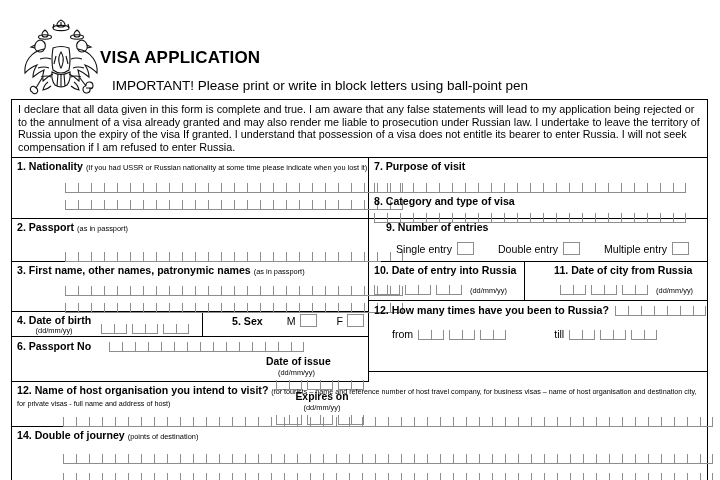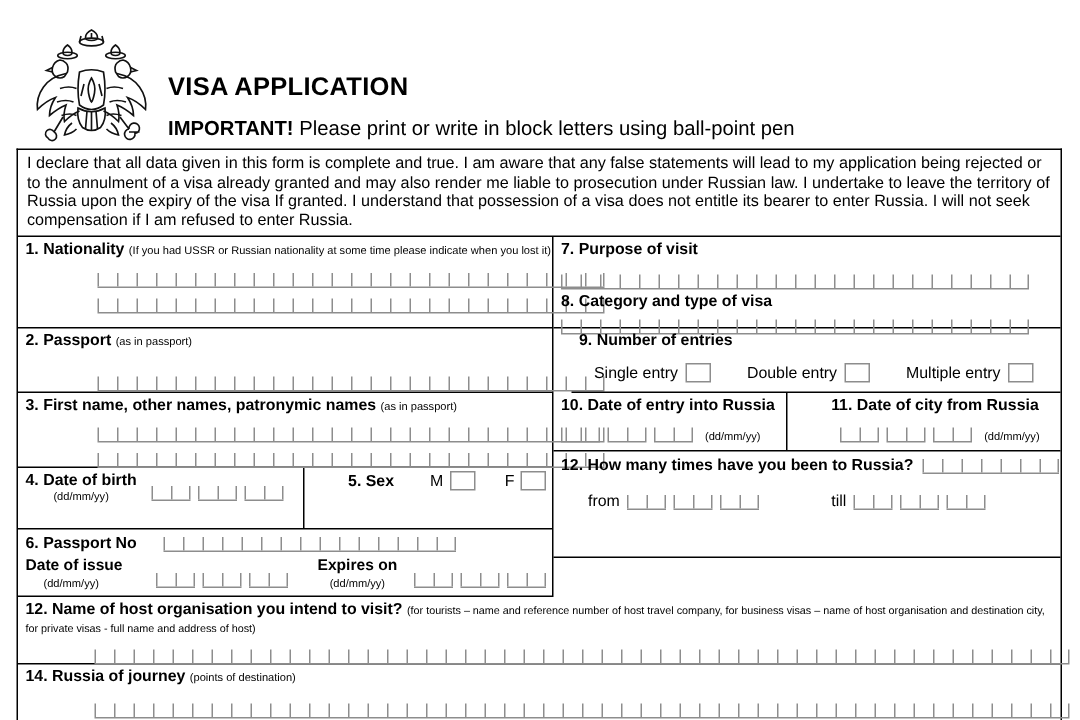--- a/index.html
+++ b/index.html
@@ -32,39 +32,39 @@
   .emblem {
     position: absolute;
     left: 6px;
     top: 2px;
     width: 86px;
     height: 82px;
   }
 
   .header-texts {
     position: absolute;
-    left: 100px;
+    left: 88px;
     top: 34px;
   }
 
   .title-main {
     font-size: 17px;
     font-weight: bold;
     letter-spacing: 0.2px;
     line-height: 20px;
   }
 
   .title-sub {
     margin-top: 10px;
     font-size: 13.5px;
     line-height: 16px;
     white-space: nowrap;
   }
 
-  .title-sub .strong { font-weight: bold; }
+  .title-sub .strong { font-weight: normal; margin-left: 12px; }
 
   
   .form {
     position: absolute;
     left: 11px;
     top: 99px;
     width: 697px;
     border: 1.5px solid #000;
     border-bottom: none;
     background: #fff;
@@ -391,21 +391,21 @@
                   <div class="comb-cell"></div>
                   <div class="comb-cell"></div>
                   <div class="comb-cell"></div>
                   <div class="comb-cell"></div>
                   <div class="comb-cell"></div>
                 </div>
               </div>
           </div>
         </div>
 
-        <div class="split" style="border-bottom:1.5px solid #000;height:41px;">
+        <div class="split" style="border-bottom:1.5px solid #000;height:25px;">
           <div style="width:212px;" class="split-div">
             <div class="row-flex">
               <div>
                 <div class="lbl">
                   <span>4.</span>
                   <span>Date of birth</span>
                 </div>
                 <div class="tiny" style="text-align:center;">(dd/mm/yy)</div>
               </div>
               <div class="comb" style="margin-left:10px;margin-bottom:1px;">
@@ -459,21 +459,21 @@
                   <div class="comb-cell"></div>
                   <div class="comb-cell"></div>
                   <div class="comb-cell"></div>
                   <div class="comb-cell"></div>
                   <div class="comb-cell"></div>
                   <div class="comb-cell"></div>
                   <div class="comb-cell"></div>
                 </div>
             </div>
           </div>
-          <div class="row-flex" style="margin-top:4px;">
+          <div class="row-flex" style="margin-top:4px;flex-direction:column;">
             <div style="width:98px;">
               <div class="sublbl">Date of issue</div>
               <div class="tiny" style="padding-left:12px;">(dd/mm/yy)</div>
             </div>
             <div class="comb" style="margin-left:4px;margin-bottom:1px;">
               <div class="comb-seg">
                   <div class="comb-cell"></div>
                   <div class="comb-cell"></div>
                 </div>
                 <div class="comb-gap"></div>
@@ -770,21 +770,21 @@
               <div class="comb-cell"></div>
               <div class="comb-cell"></div>
             </div>
           </div>
       </div>
     </div>
 
     <div class="cell" style="height:55px;">
       <div class="lbl">
         <span>14.</span>
-        <span>Russia of journey</span>
+        <span>Double of journey</span>
         <span class="hint">(points of destination)</span>
       </div>
       <div class="comb-row" style="margin-top:8px;padding-left:46px;">
         <div class="comb">
             <div class="comb-seg">
               <div class="comb-cell"></div>
               <div class="comb-cell"></div>
               <div class="comb-cell"></div>
               <div class="comb-cell"></div>
               <div class="comb-cell"></div>

